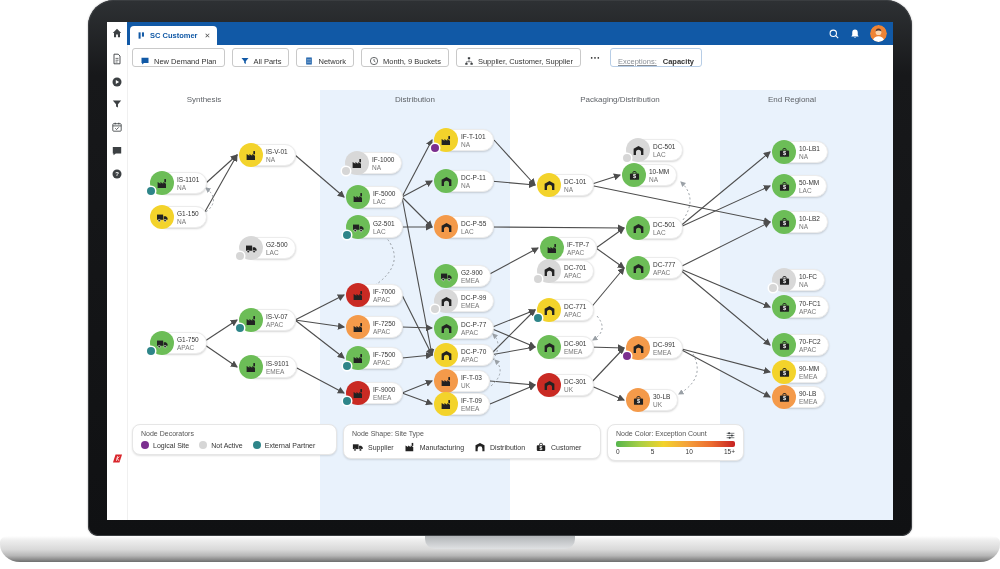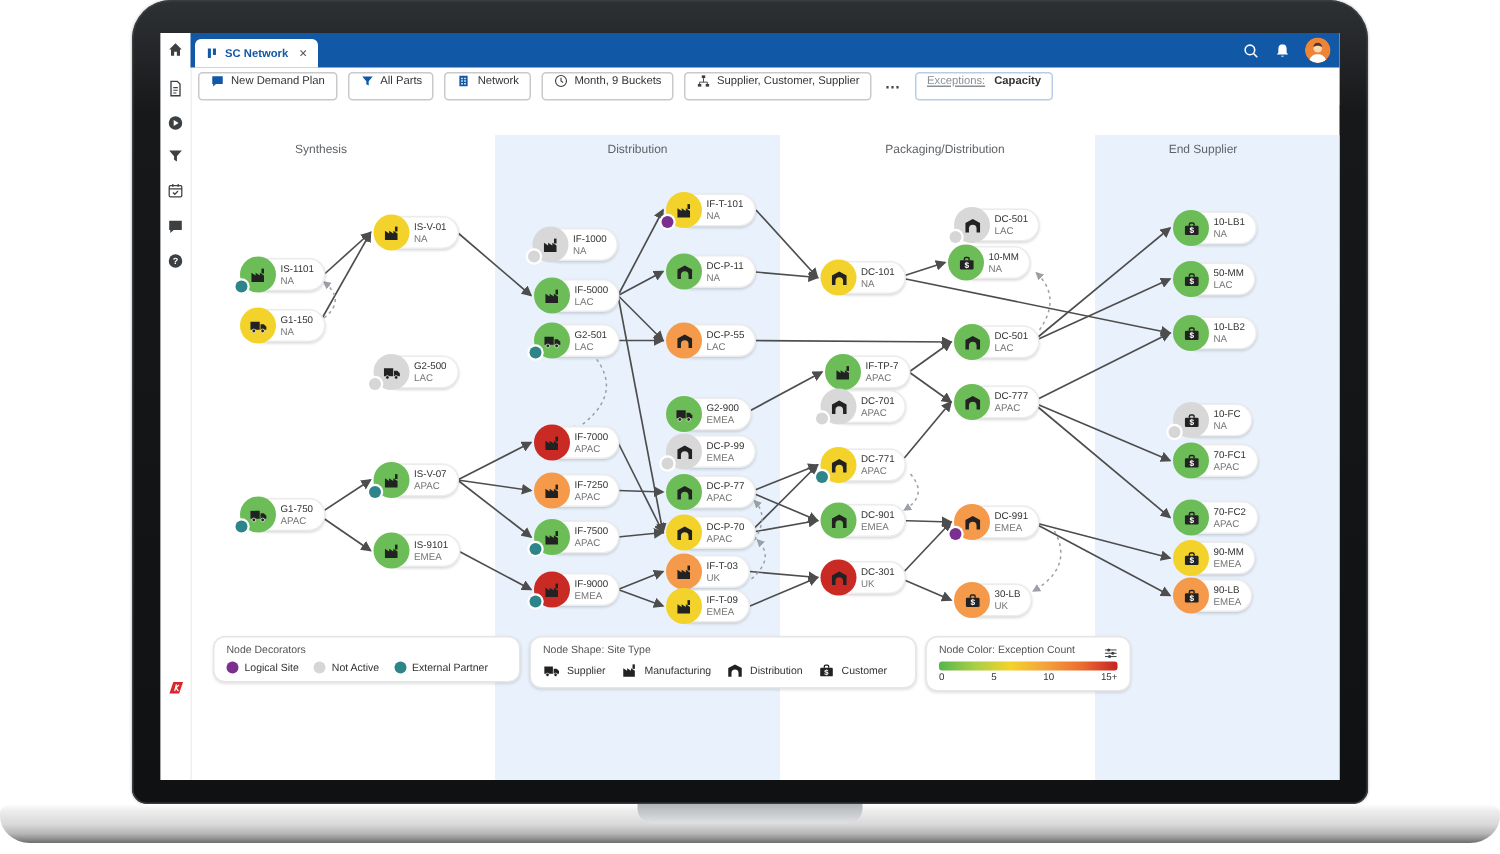--- a/index.html
+++ b/index.html
@@ -24,34 +24,34 @@
   .app-tab{position:absolute;left:3px;top:4px;height:19px;background:#fff;border-radius:4px 4px 0 0;
     display:flex;align-items:center;padding:0 7px;gap:4px;}
   .app-tab .t-ic svg{width:9px;height:9px;display:block;}
   .app-tab .t-lab{font-size:7.5px;font-weight:700;color:#1159a6;}
   .app-tab .t-x{font-size:7px;color:#555;margin-left:3px;cursor:pointer;}
   .tb-right{position:absolute;right:6px;top:0;height:23px;display:flex;align-items:center;gap:9px;}
   .tb-right .hic svg{width:12px;height:12px;display:block;}
   .tb-right .avatar svg{width:17px;height:17px;display:block;border-radius:50%;}
   .toolbar{position:absolute;left:20px;top:23px;width:766px;height:25px;background:#fff;z-index:6;
     display:flex;align-items:center;gap:7px;padding-left:5px;box-sizing:border-box;}
-  .chip{display:inline-flex;align-items:flex-start;gap:4px;border:1px solid #c9c9c9;border-radius:3px;
+  .chip{display:inline-flex;align-items:flex-end;gap:4px;border:1px solid #c9c9c9;border-radius:3px;
     padding:0 7px;height:17px;font-size:7.5px;color:#333;background:#fff;white-space:nowrap;}
   .chip .cic svg{width:10px;height:10px;display:block;}
   .chip.exception{border-color:#b7cde6;}
   .chip.exception .exc-pre{color:#8a8f96;text-decoration:underline;}
   .chip.exception .exc-val{color:#333;font-weight:700;margin-left:2px;}
   .more{font-size:10px;color:#444;font-weight:700;padding:0 2px;letter-spacing:1px;}
   .viewtabs{position:absolute;left:20px;top:48px;width:766px;height:20px;background:#fff;z-index:6;
     display:flex;align-items:flex-end;border-bottom:1px solid #ddd;box-sizing:border-box;}
   .vtab{font-size:8px;height:19px;display:flex;align-items:center;padding:0 17px;color:#5f6368;}
   .vtab.active{color:#1159a6;font-weight:700;border:1px solid #d4d4d4;border-bottom:1px solid #fff;
     border-radius:5px 5px 0 0;background:#fff;margin-bottom:-1px;margin-left:3px;}
   
-  .map-layer{position:absolute;left:12px;top:0;width:786px;height:498px;z-index:1;}
+  .map-layer{position:absolute;left:2px;top:0;width:786px;height:498px;z-index:1;}
   .band{position:absolute;top:68px;height:430px;background:#e9f2fc;z-index:0;}
   .colhead{position:absolute;top:73px;transform:translateX(-50%);font-size:8px;color:#5f6368;z-index:1;}
   #edges{position:absolute;left:0;top:0;width:786px;height:498px;z-index:1;}
   .node{position:absolute;z-index:2;}
   .pill{position:absolute;left:-5px;top:-11px;height:22px;background:#fff;border-radius:11px;
     border:1px solid #ececec;box-shadow:0 1px 2px rgba(0,0,0,.16);padding:3px 7px 0 19px;white-space:nowrap;box-sizing:border-box;}
   .pill .code{font-size:6.5px;line-height:8px;color:#333;}
   .pill .reg{font-size:6.5px;line-height:8px;color:#777;}
   .circ{position:absolute;left:-12px;top:-12px;width:24px;height:24px;border-radius:50%;
     display:flex;align-items:center;justify-content:center;}
@@ -141,21 +141,21 @@
           <path d="M 574,198 Q 589,176 572,160" fill="none" stroke="#9aa0a6" stroke-width="1" stroke-dasharray="2 2.4" marker-end="url(#arwg)"></path>
           <path d="M 384,338 Q 394,322 384,312" fill="none" stroke="#9aa0a6" stroke-width="1" stroke-dasharray="2 2.4" marker-end="url(#arwg)"></path>
           <path d="M 382,364 Q 398,350 386,338" fill="none" stroke="#9aa0a6" stroke-width="1" stroke-dasharray="2 2.4" marker-end="url(#arwg)"></path>
           <path d="M 488,294 Q 500,308 484,318" fill="none" stroke="#9aa0a6" stroke-width="1" stroke-dasharray="2 2.4" marker-end="url(#arwg)"></path>
           <path d="M 584,332 Q 597,356 570,372" fill="none" stroke="#9aa0a6" stroke-width="1" stroke-dasharray="2 2.4" marker-end="url(#arwg)"></path>
         </svg>
       <div id="colheads">
           <div class="colhead" style="left: 95px;">Synthesis</div>
           <div class="colhead" style="left: 306px;">Distribution</div>
           <div class="colhead" style="left: 497px; padding-left: 28px;">Packaging/Distribution</div>
-          <div class="colhead" style="left: 683px;">End Supplier</div>
+          <div class="colhead" style="left: 683px;">End Regional</div>
         </div>
       <div id="nodes">
           <div class="node" style="left: 53px; top: 161px;">
             <div class="pill">
       <div class="code">IS-1101</div>
       <div class="reg">NA</div>
             </div>
     <div class="circ" style="background:#6cbd57">
               <svg viewBox="0 0 20 20" xmlns="http://www.w3.org/2000/svg">
                 <path d="M2.5 17 V7.5 L6.8 10.2 V7.5 L11.1 10.2 V7.5 L15.4 10.2 V17 Z" fill="#222"></path>
@@ -771,21 +771,21 @@
     </div>
 
     <div class="topbar">
       <div class="app-tab">
         <span class="t-ic" id="tab-ic">
             <svg viewBox="0 0 20 20" xmlns="http://www.w3.org/2000/svg">
               <rect x="3.5" y="3" width="4.5" height="14" fill="#1159a6"></rect>
               <rect x="11" y="3" width="4.5" height="9.5" fill="#1159a6"></rect>
             </svg>
           </span>
-        <span class="t-lab">SC Network</span>
+        <span class="t-lab">SC Customer</span>
         <span class="t-x">✕</span>
       </div>
       <div class="tb-right" id="tb-right">
           <span class="hic">
             <svg viewBox="0 0 20 20" xmlns="http://www.w3.org/2000/svg">
               <circle cx="8.8" cy="8.8" r="5.3" fill="none" stroke="#ffffff" stroke-width="1.8"></circle>
               <path d="M12.8 12.8L17 17" stroke="#ffffff" stroke-width="1.8"></path>
             </svg>
           </span>
           <span class="hic">

